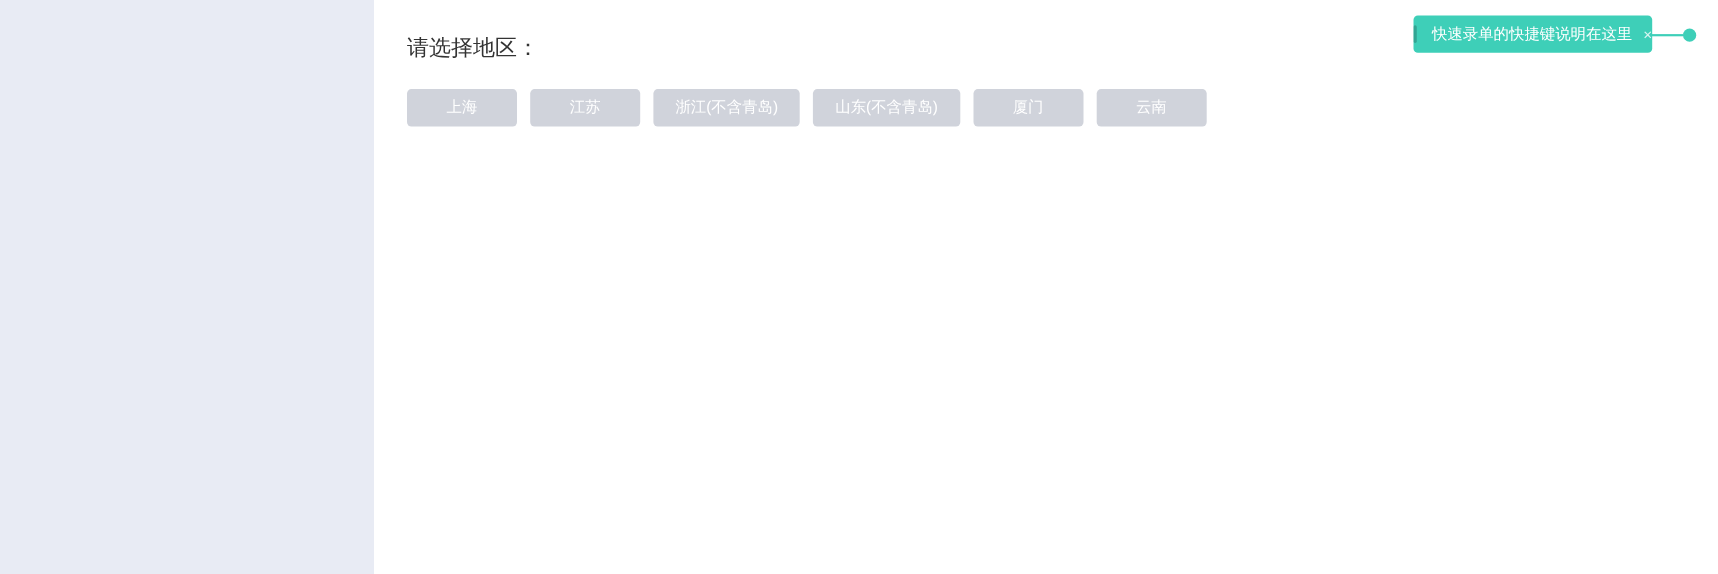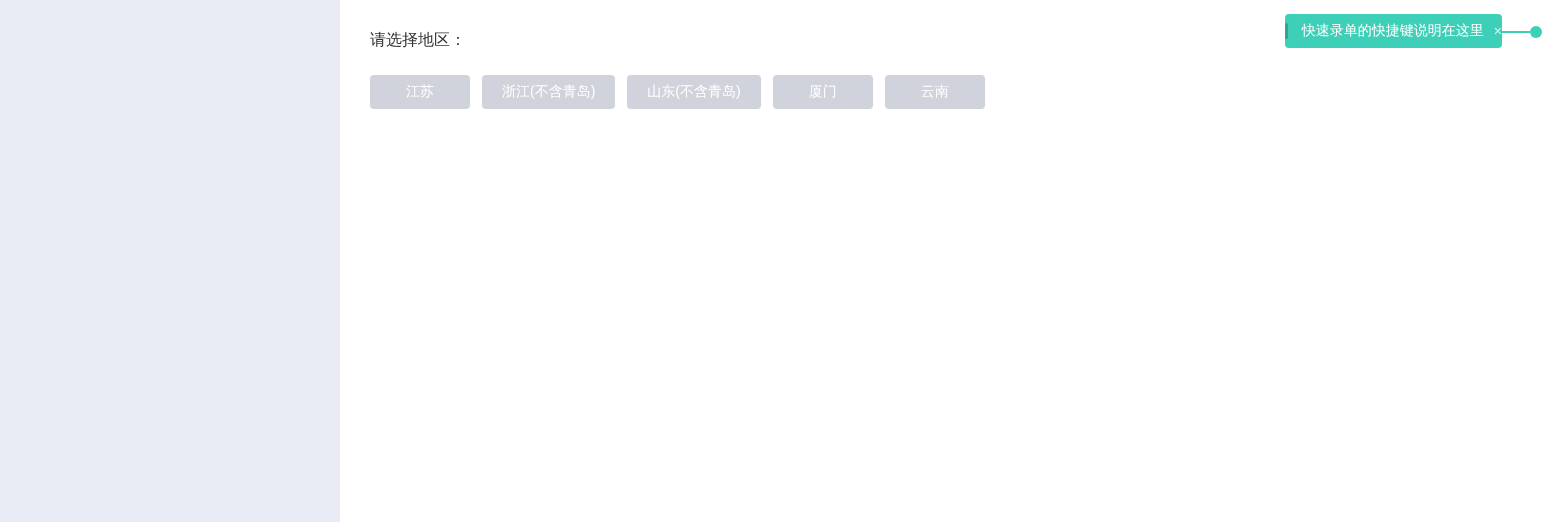--- a/index.html
+++ b/index.html
@@ -30,21 +30,21 @@
       position: absolute;
       left: 340px;
       top: 0;
       width: calc(1562px - 340px);
       height: 522px;
       background: #ffffff;
       padding: 30px 30px;
     }
 
     .page-title {
-      font-size: 16px;
+      font-size: 20px;
       color: #333;
       margin-bottom: 24px;
       font-weight: normal;
     }
 
     .region-buttons {
       display: flex;
       flex-wrap: wrap;
       gap: 12px;
     }
@@ -115,20 +115,21 @@
     }
   </style>
 </head>
 <body>
 
 <div class="sidebar"></div>
 
 <div class="main-content">
   <div class="page-title">请选择地区：</div>
   <div class="region-buttons">
+  <button class="region-btn">上海</button>
       <button class="region-btn">江苏</button>
       <button class="region-btn">浙江(不含青岛)</button>
       <button class="region-btn">山东(不含青岛)</button>
       <button class="region-btn">厦门</button>
       <button class="region-btn">云南</button>
     </div>
 </div>
 
 <div class="tooltip-banner">
   <span>快速录单的快捷键说明在这里</span>

